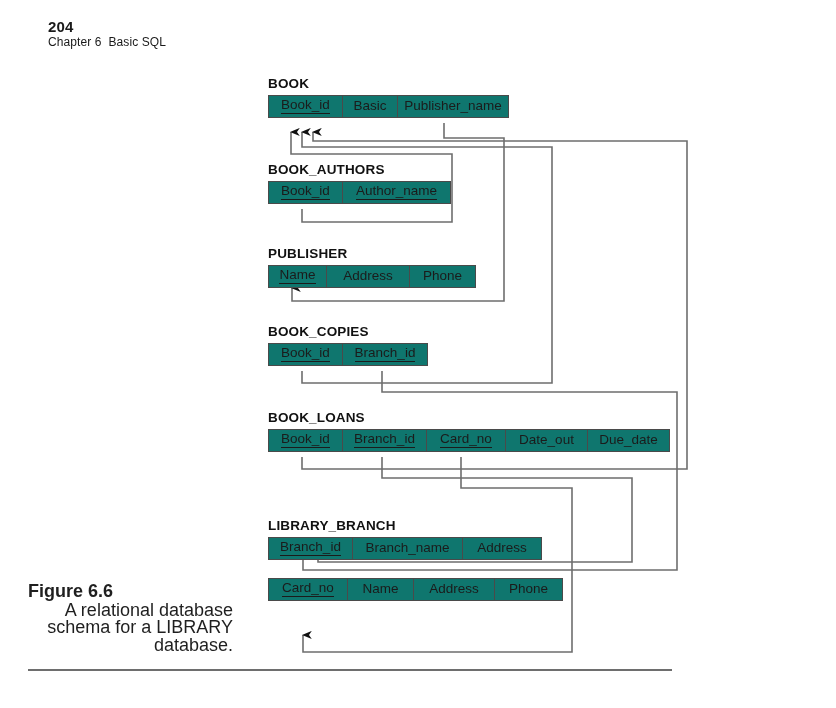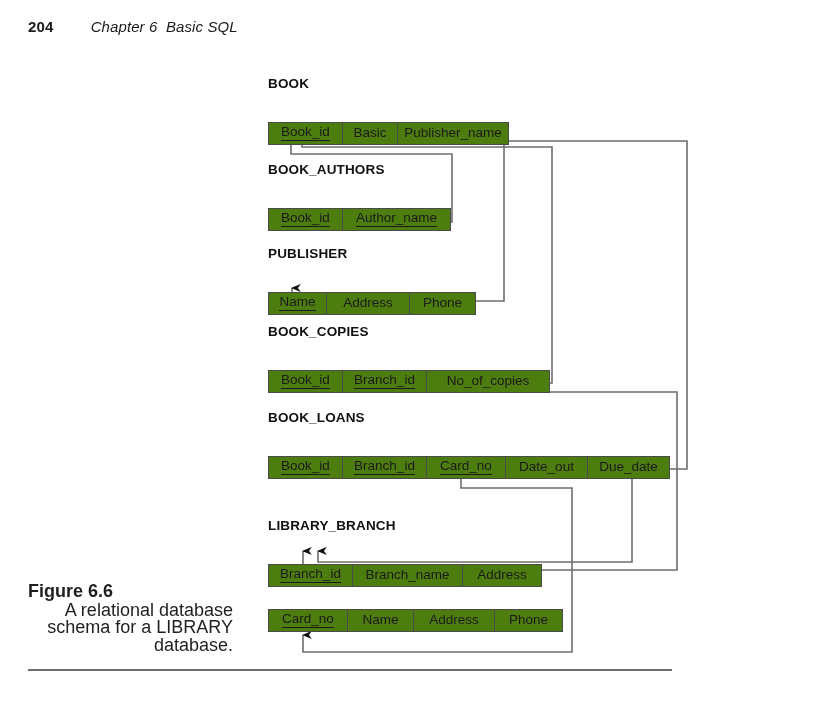--- a/index.html
+++ b/index.html
@@ -16,32 +16,32 @@
     overflow: hidden;
   }
 
   
   #page-header {
     position: absolute;
     left: 28px;
     top: 18px;
     display: flex;
     align-items: baseline;
+    flex-direction: column;
   }
   #page-number {
     font-size: 15px;
     font-weight: bold;
     letter-spacing: 0.2px;
   }
   #chapter-title {
-    font-size: 15px;
-    margin-left: 37px;
+    font-size: 12px;
+    margin-left: 20px;
     letter-spacing: 0.1px;
     white-space: pre;
-    font-style: italic;
   }
 
   
   #figure-caption {
     position: absolute;
     left: 28px;
     top: 583px;
     width: 205px;
     font-size: 18px;
     line-height: 17.5px;
@@ -92,25 +92,24 @@
     font-size: 13.5px;
     font-weight: bold;
     letter-spacing: 0.15px;
     margin-bottom: 4px;
     color: #111111;
     white-space: nowrap;
   }
   .attr-row {
     display: flex;
     border: 1px solid #4a4a4a;
-    background: #4d7c0f;
+    background: #0f766e;
     height: 23px;
     box-sizing: border-box;
     width: max-content;
-    margin-top: 31px;
   }
   .attr {
     display: flex;
     align-items: center;
     justify-content: center;
     font-size: 13.5px;
     color: #1b1b1b;
     border-right: 1px solid #4a4a4a;
     box-sizing: border-box;
     padding: 0 8px;
@@ -209,23 +208,20 @@
 
   <div class="relation" style="left:268px; top:324px;">
     <div class="relation-name">BOOK_COPIES</div>
     <div class="attr-row">
       <div class="attr pk" style="width:74px;">
         <span class="attr-text">Book_id</span>
       </div>
       <div class="attr pk" style="width:84px;">
         <span class="attr-text">Branch_id</span>
       </div>
-      <div class="attr" style="width:122px;">
-        <span class="attr-text">No_of_copies</span>
-      </div>
     </div>
   </div>
 
   <div class="relation" style="left:268px; top:410px;">
     <div class="relation-name">BOOK_LOANS</div>
     <div class="attr-row">
       <div class="attr pk" style="width:74px;">
         <span class="attr-text">Book_id</span>
       </div>
       <div class="attr pk" style="width:84px;">

